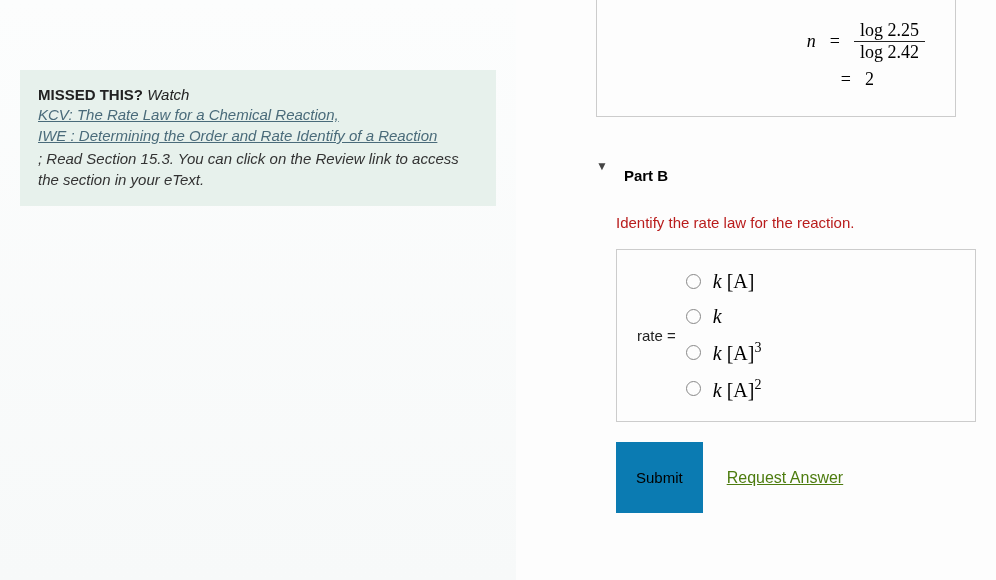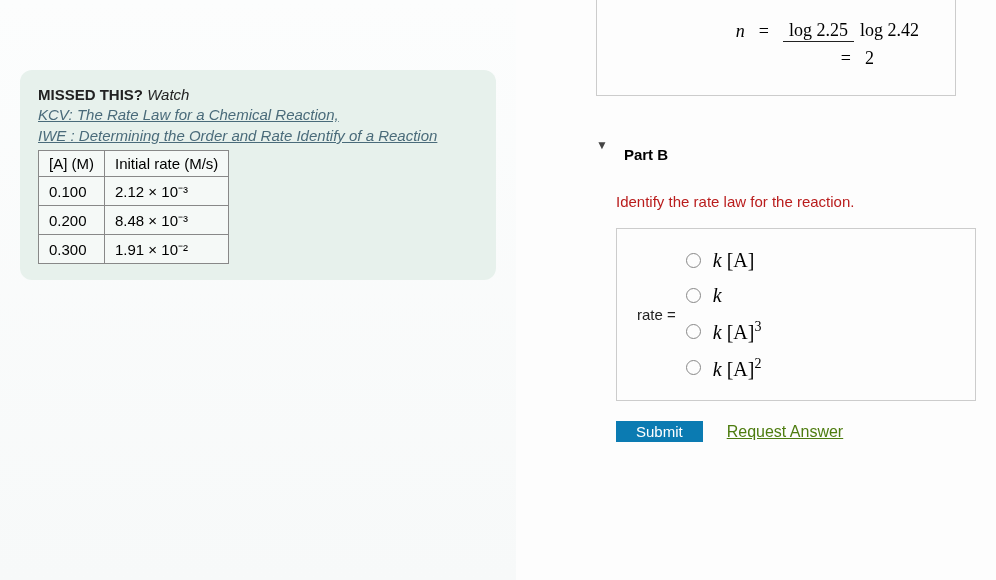--- a/index.html
+++ b/index.html
@@ -18,21 +18,21 @@
     }
     .right-panel {
       flex: 1;
       padding: 0 20px 20px 40px;
       position: relative;
     }
     .hint-box {
       background: #e7f1ec;
       padding: 16px 18px;
       margin-top: 60px;
-      border-radius: 12px;
+      border-radius: 0;
     }
     .hint-title { font-weight: bold; font-size: 15px; color: #222; }
     .hint-title i { font-style: italic; font-weight: normal; }
     .hint-link {
       color: #4a6b7a;
       text-decoration: underline;
       font-style: italic;
       font-size: 15px;
       line-height: 1.4;
       cursor: pointer;
@@ -56,21 +56,21 @@
       border: 1px solid #ccc;
       border-top: none;
       padding: 20px 30px;
       margin: 0 0 0 40px;
       width: 360px;
       font-family: "Times New Roman", serif;
       font-size: 18px;
     }
     .eq-row { display: flex; align-items: center; justify-content: flex-end; gap: 14px; margin-bottom: 6px;}
     .eq-var { font-style: italic; }
-    .frac { display: inline-flex; flex-direction: row; text-align: center; vertical-align: middle;}
+    .frac { display: inline-flex; flex-direction: column; text-align: center; vertical-align: middle;}
     .frac .num { border-bottom: 1px solid #222; padding: 0 6px; }
     .frac .den { padding: 0 6px; }
     .part-header {
       display: flex;
       align-items: center;
       gap: 16px;
       margin-top: 30px;
       margin-left: 40px;
       cursor: pointer;
     }
@@ -91,23 +91,23 @@
     .option { display: flex; align-items: center; gap: 12px; cursor: pointer; }
     .radio {
       width: 15px; height: 15px; border: 1.5px solid #888; border-radius: 50%;
       flex-shrink: 0;
     }
     .option-label { font-family: "Times New Roman", serif; font-size: 20px; font-style: italic; }
     .option-label .roman { font-style: normal; }
     .buttons { margin: 20px 0 0 60px; display: flex; gap: 24px; align-items: center; }
     .submit-btn {
       background: #0b7bb2;
-      color: #ffffff;
+      color: #000000;
       border: none;
-      padding: 2px 20px;
+      padding: 27px 20px;
       font-size: 15px;
       cursor: pointer;
     }
     .request-link {
       color: #4d7c0f;
       text-decoration: underline;
       font-size: 16px;
       cursor: pointer;
     }
     sup { font-size: 0.7em; }
@@ -115,42 +115,23 @@
 </head>
 <body>
 
 <div class="left-panel">
   <div class="hint-box">
     <div>
       <span class="hint-title"><span>MISSED THIS?</span> <i>Watch</i></span>
     </div>
     <span class="hint-link">KCV: The Rate Law for a Chemical Reaction,</span><br>
     <span class="hint-link">IWE : Determining the Order and Rate Identify of a Reaction</span>
+    <div class="hint-read">; Read Section 15.3. You can click on the Review link to access the section in your eText.</div>
 
 
-    <table class="data-table">
-      <tbody>
-          <tr>
-        <th>[A] (M)</th>
-        <th>Initial rate (M/s)</th>
-      </tr>
-      <tr>
-        <td>0.100</td>
-        <td>2.12 × 10⁻³</td>
-      </tr>
-      <tr>
-        <td>0.200</td>
-        <td>8.48 × 10⁻³</td>
-      </tr>
-      <tr>
-        <td>0.300</td>
-        <td>1.91 × 10⁻²</td>
-      </tr>
-    </tbody>
-      </table>
   </div>
 </div>
 
 <div class="right-panel">
   <div class="solution-box">
     <div class="eq-row">
       <span class="eq-var">n</span>
       <span>=</span>
       <span class="frac">
         <span class="num">log 2.25</span>

